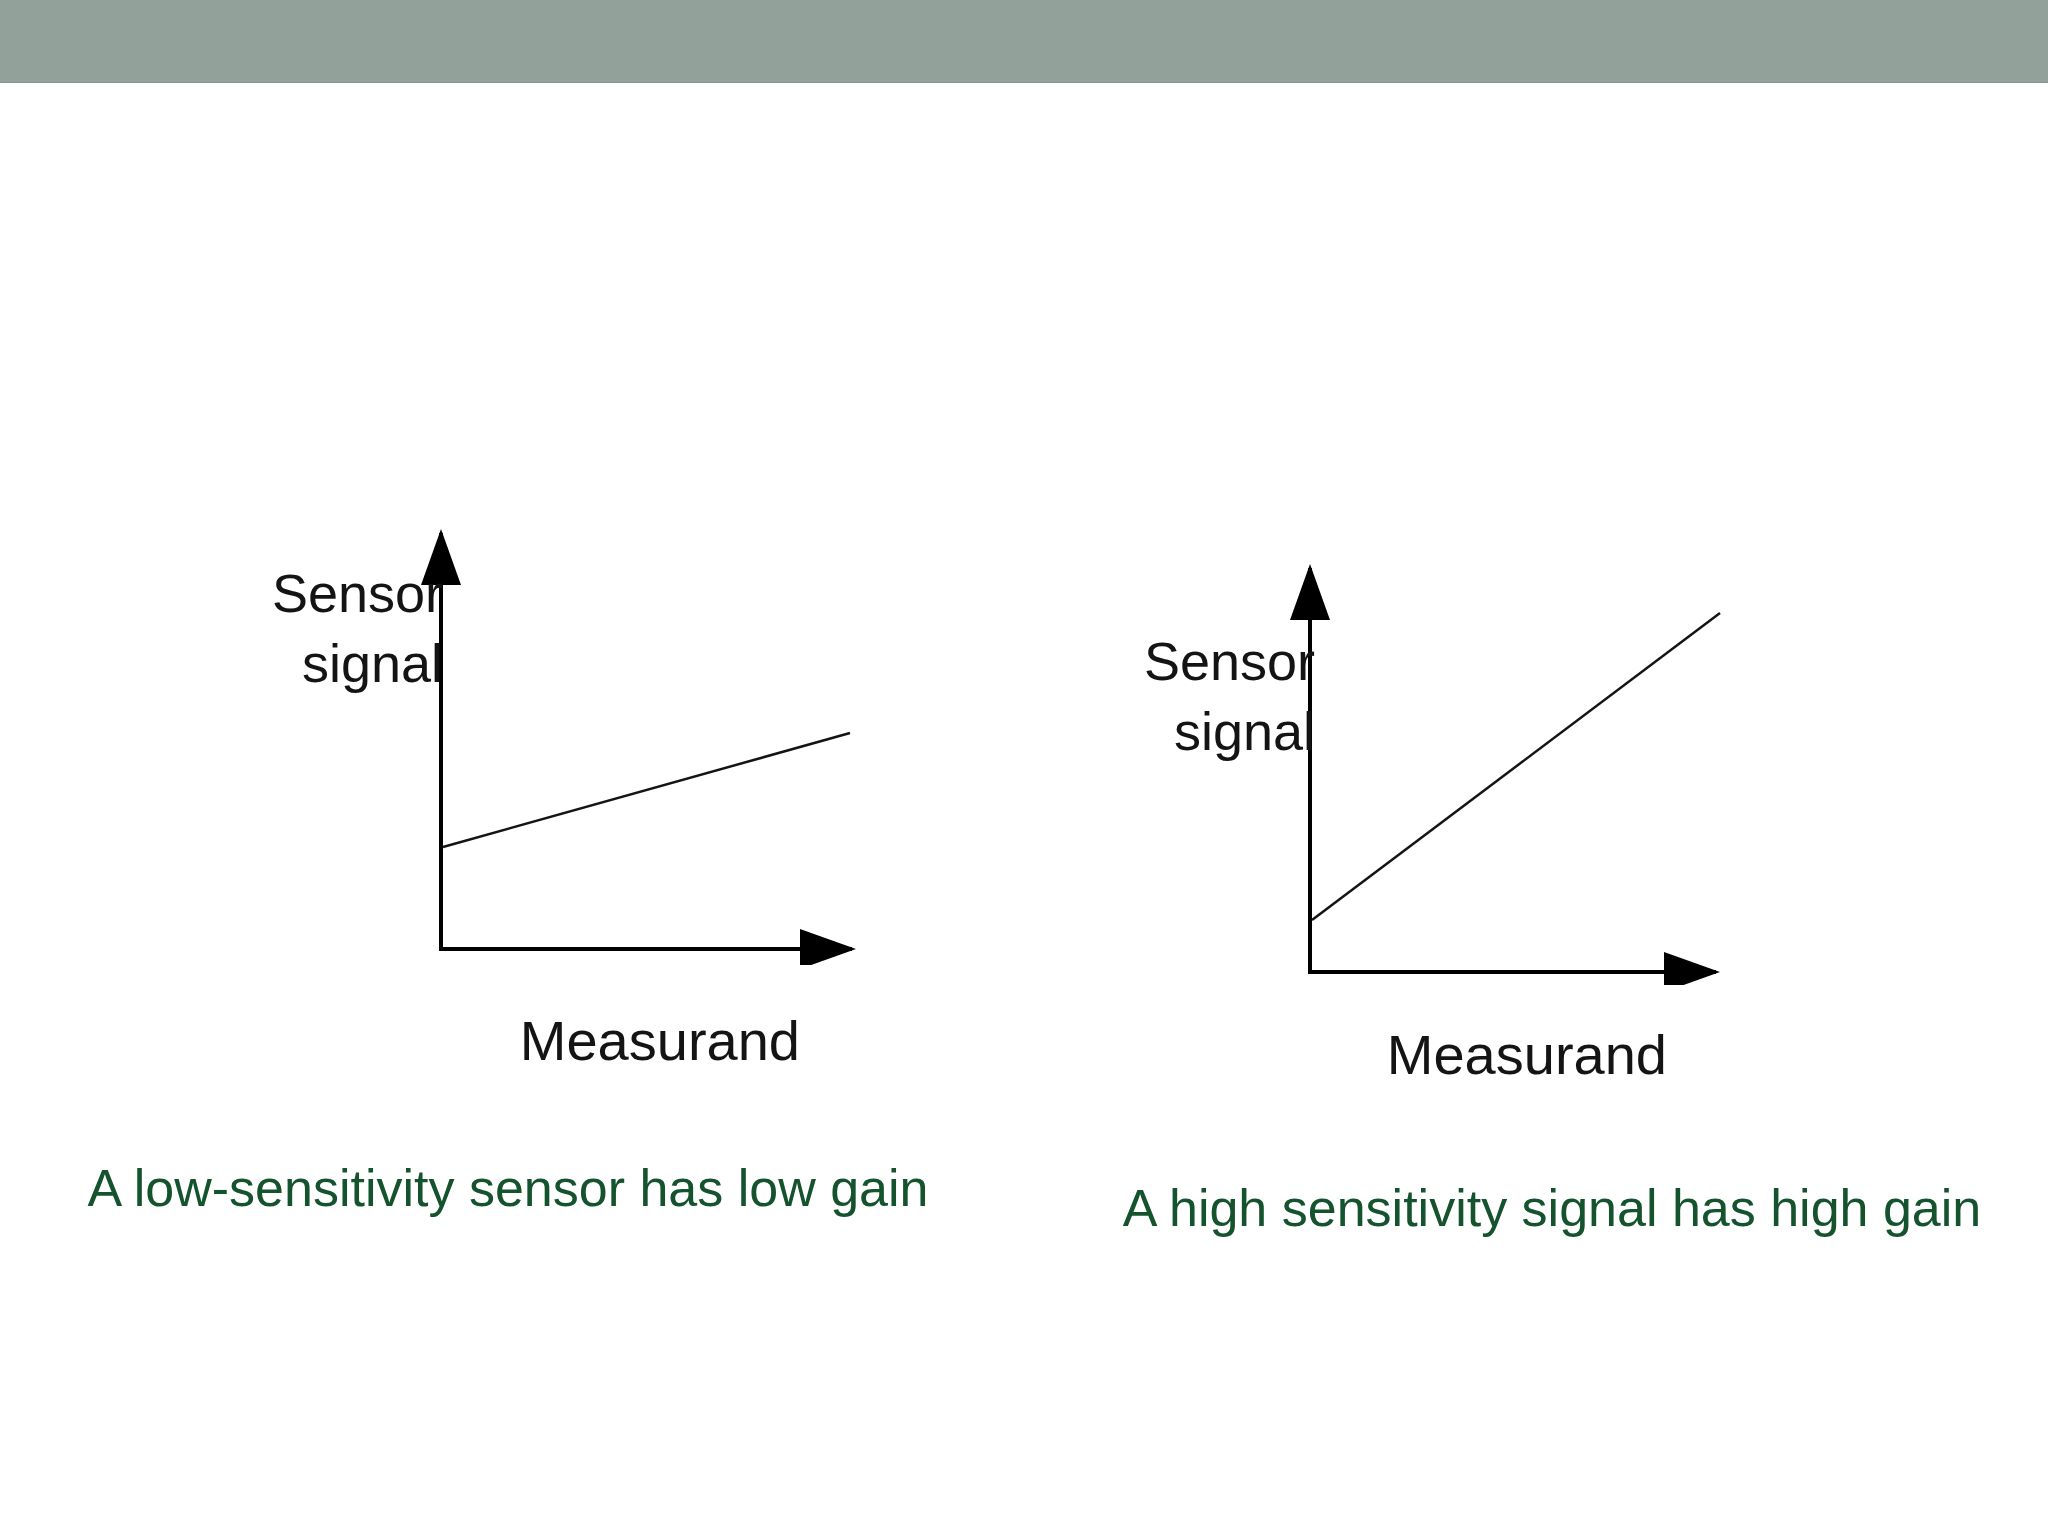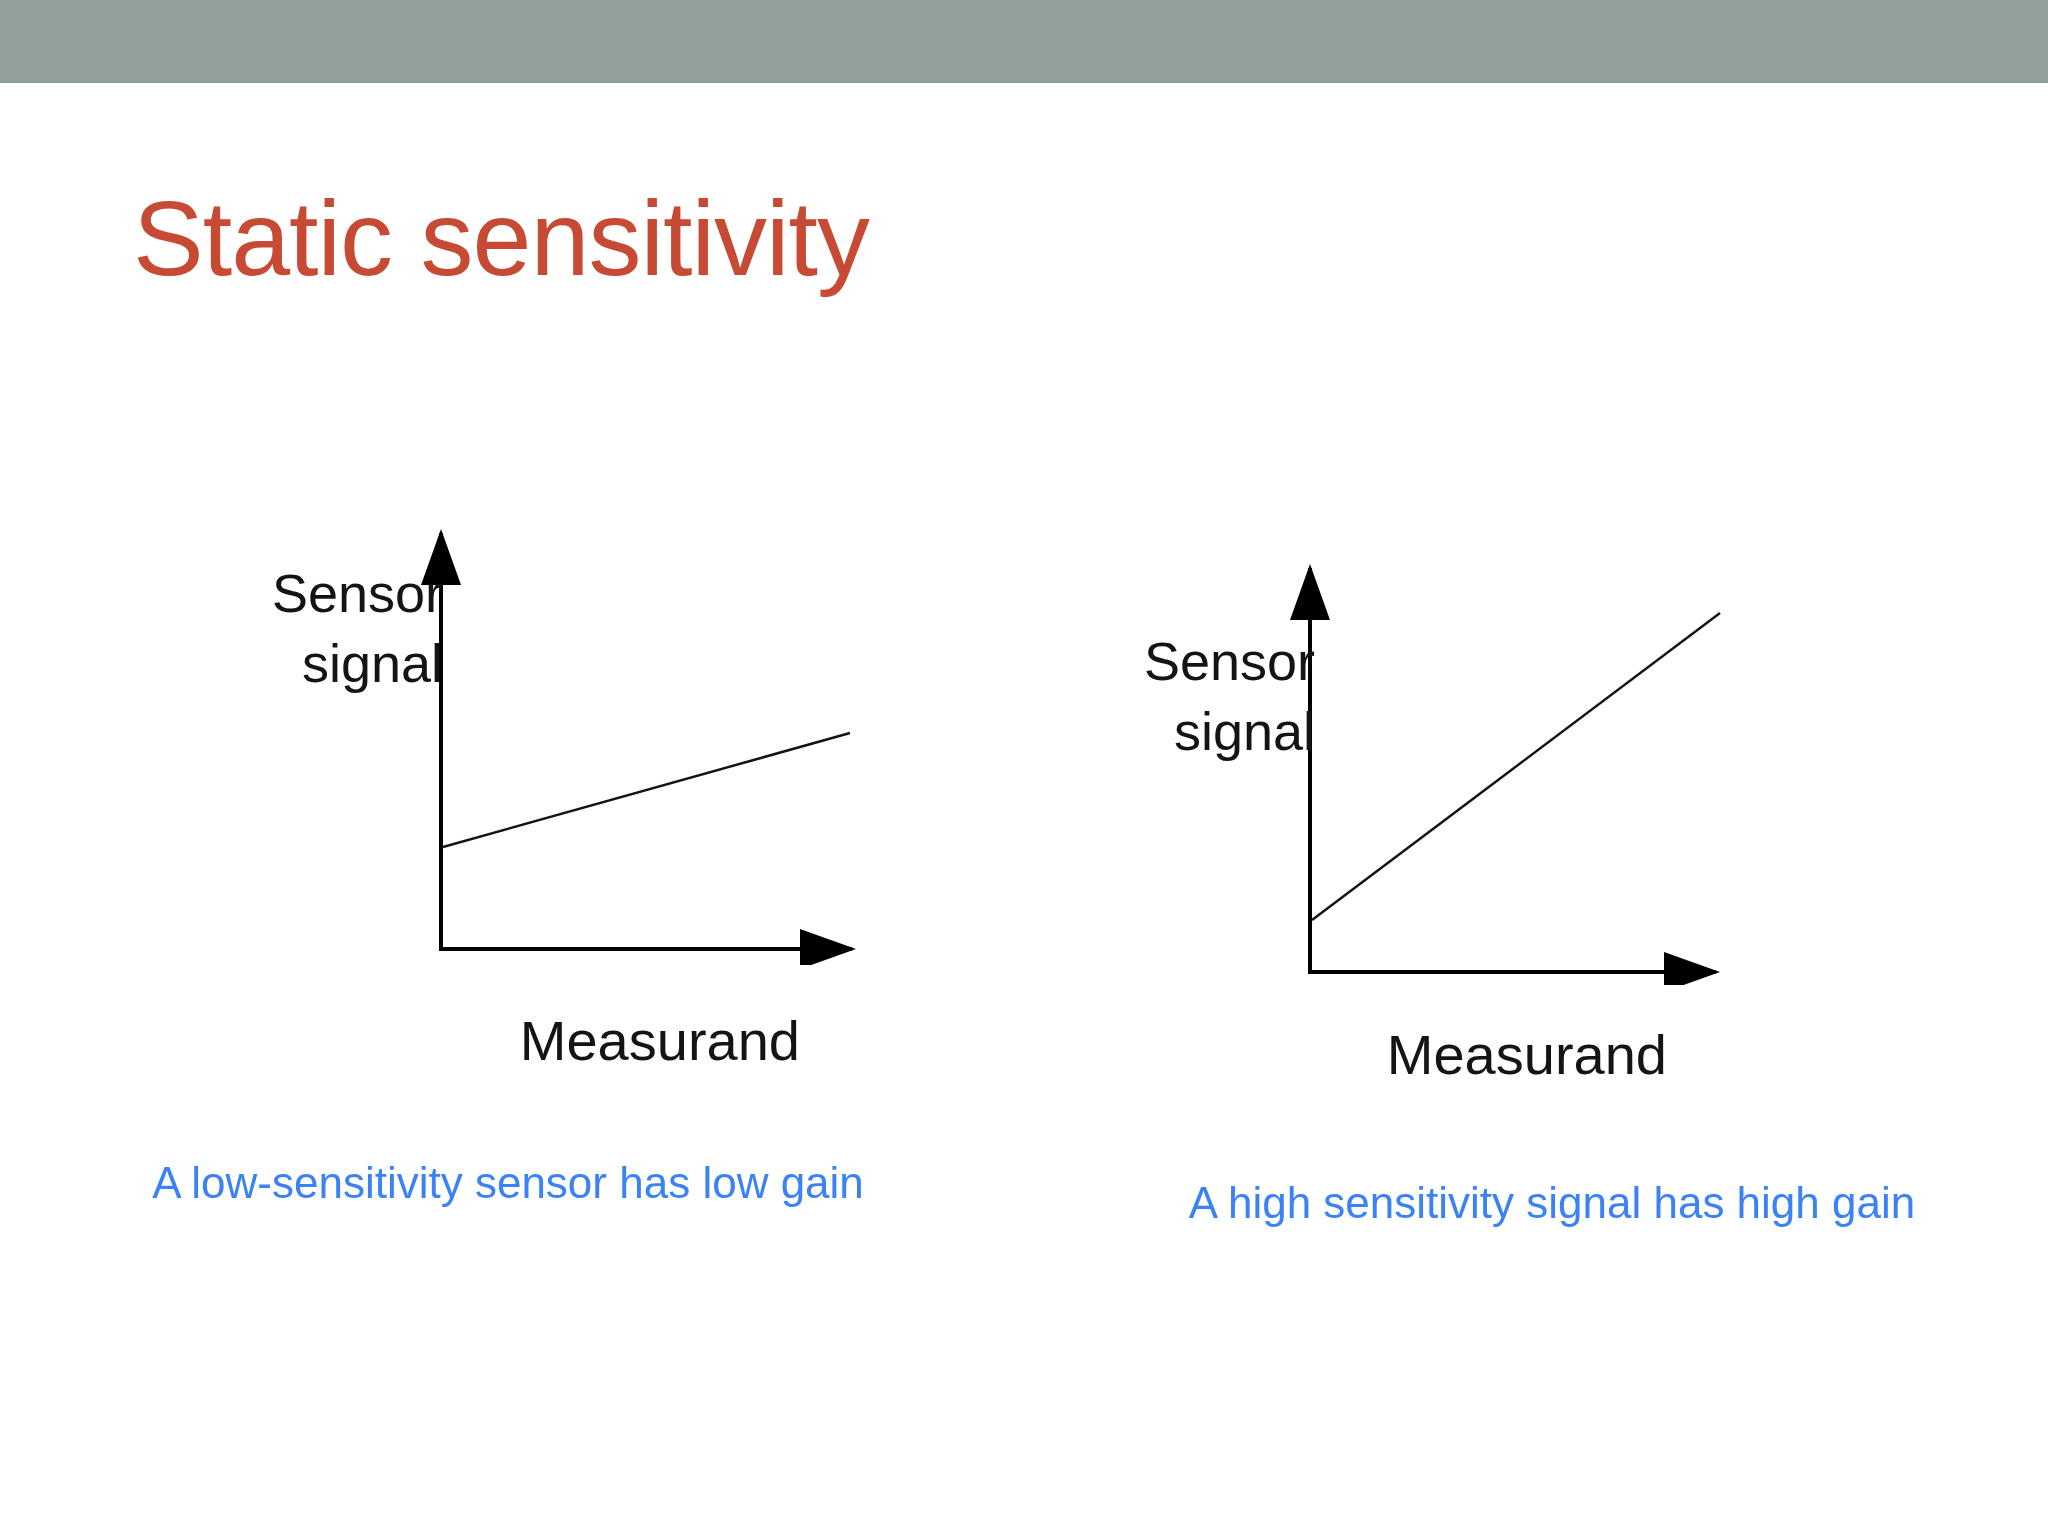--- a/index.html
+++ b/index.html
@@ -27,31 +27,30 @@
     position:absolute;width:250px;text-align:right;
     font-size:54px;line-height:1.3;color:#141414;
     white-space:pre-line;
   }
   .x-label{
     position:absolute;width:300px;text-align:right;
     font-size:56px;color:#141414;white-space:nowrap;
   }
   .caption{
     position:absolute;width:900px;text-align:center;
-    font-size:44px;color:#3b82f6;white-space:nowrap;
+    font-size:52px;color:#14532d;white-space:nowrap;
   }
 </style>
 </head>
 <body>
 
 <div class="slide">
 
   <div class="top-bar"></div>
 
-  <div class="slide-title">Static sensitivity</div>
 
   <div>
     <svg class="plot-svg" style="left:400px;top:505px;" width="480" height="460" viewBox="0 0 480 460">
       <defs>
         <marker id="ah-left" markerUnits="userSpaceOnUse" markerWidth="56" markerHeight="40" refX="52" refY="20" orient="auto">
           <path d="M0,0 L56,20 L0,40 Z" fill="#000000"></path>
         </marker>
       </defs>
       <line class="axis" x1="41" y1="446" x2="41" y2="28" marker-end="url(#ah-left)"></line>
       <line class="axis" x1="41" y1="444" x2="452" y2="444" marker-end="url(#ah-left)"></line>

